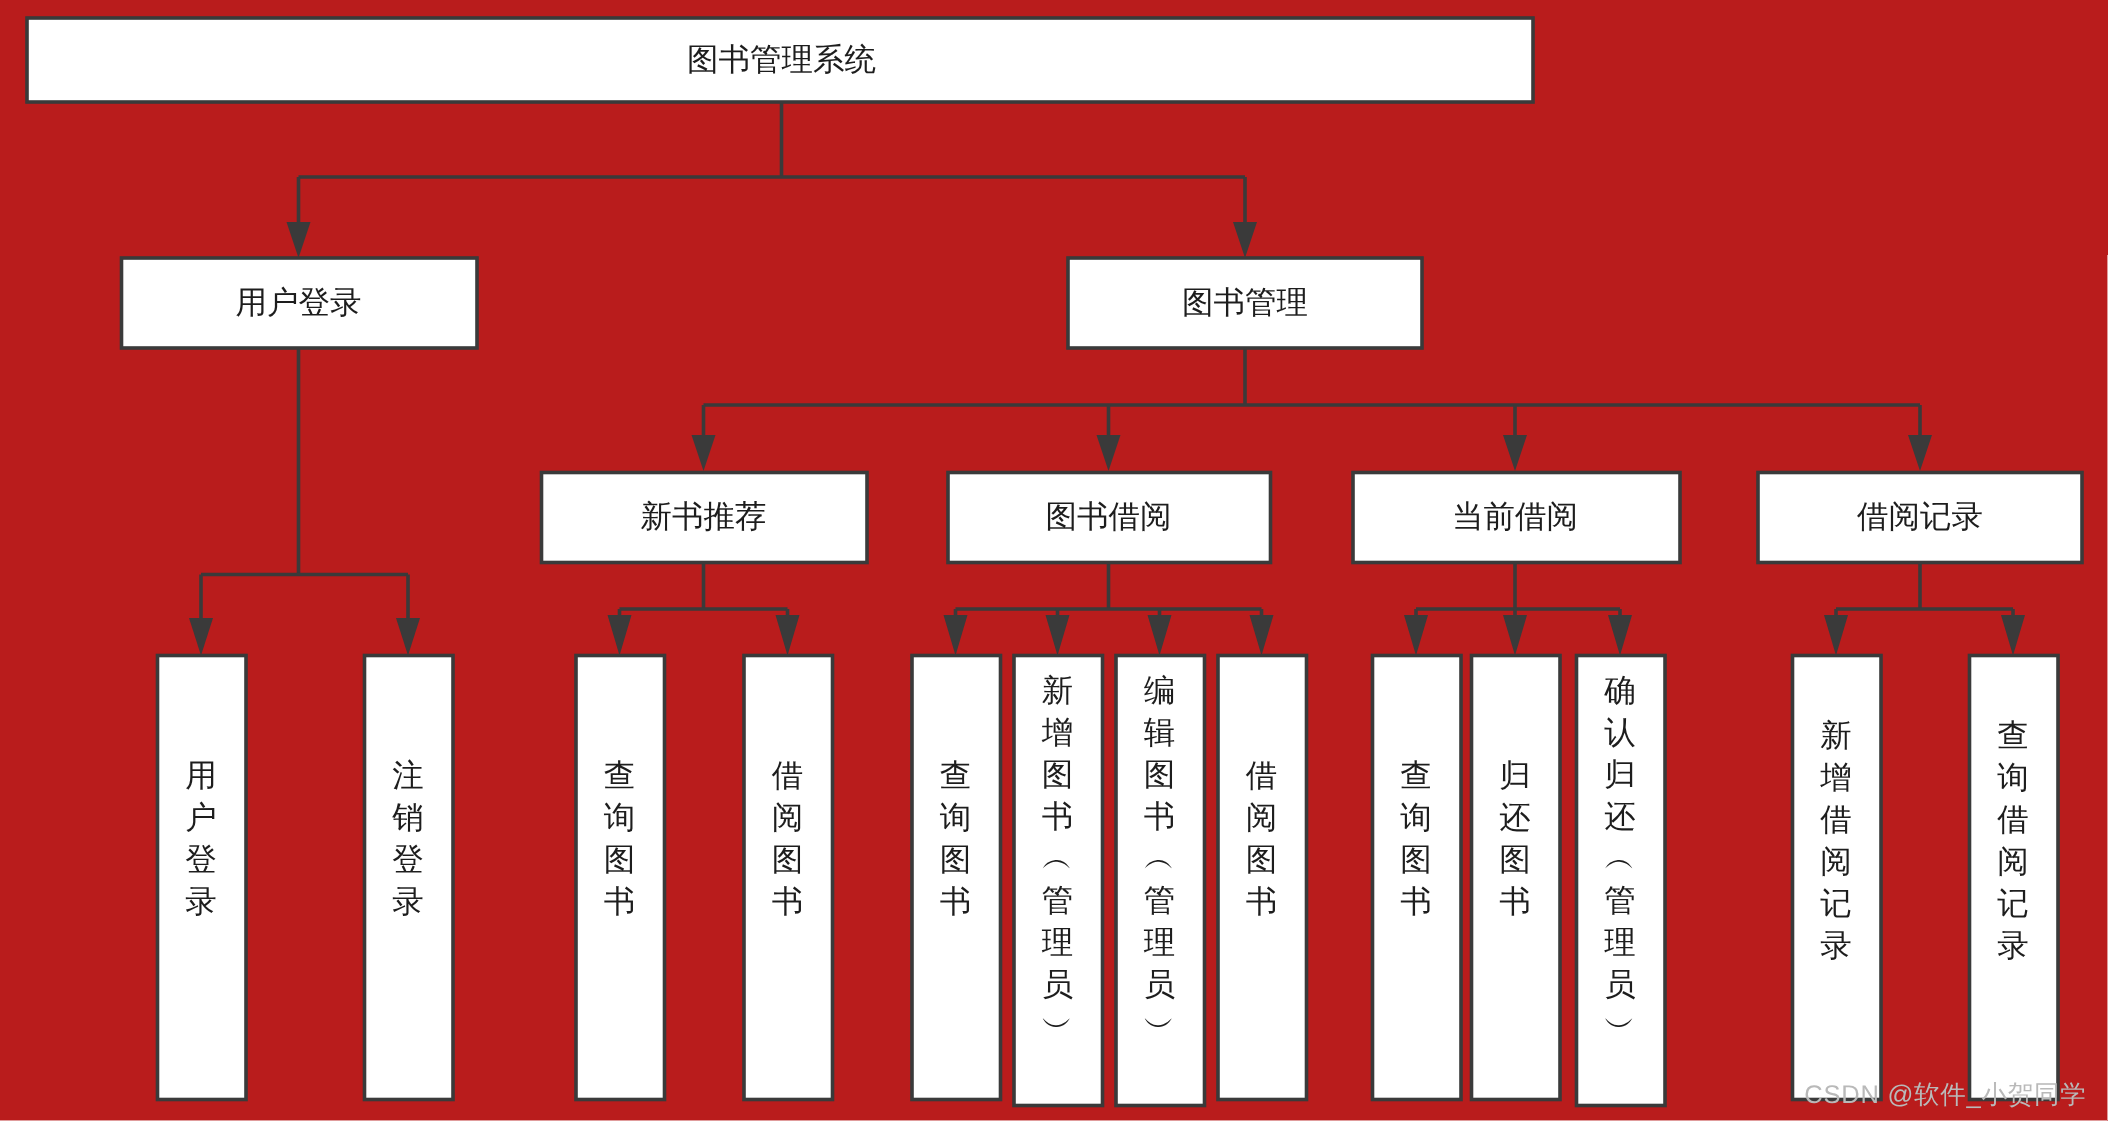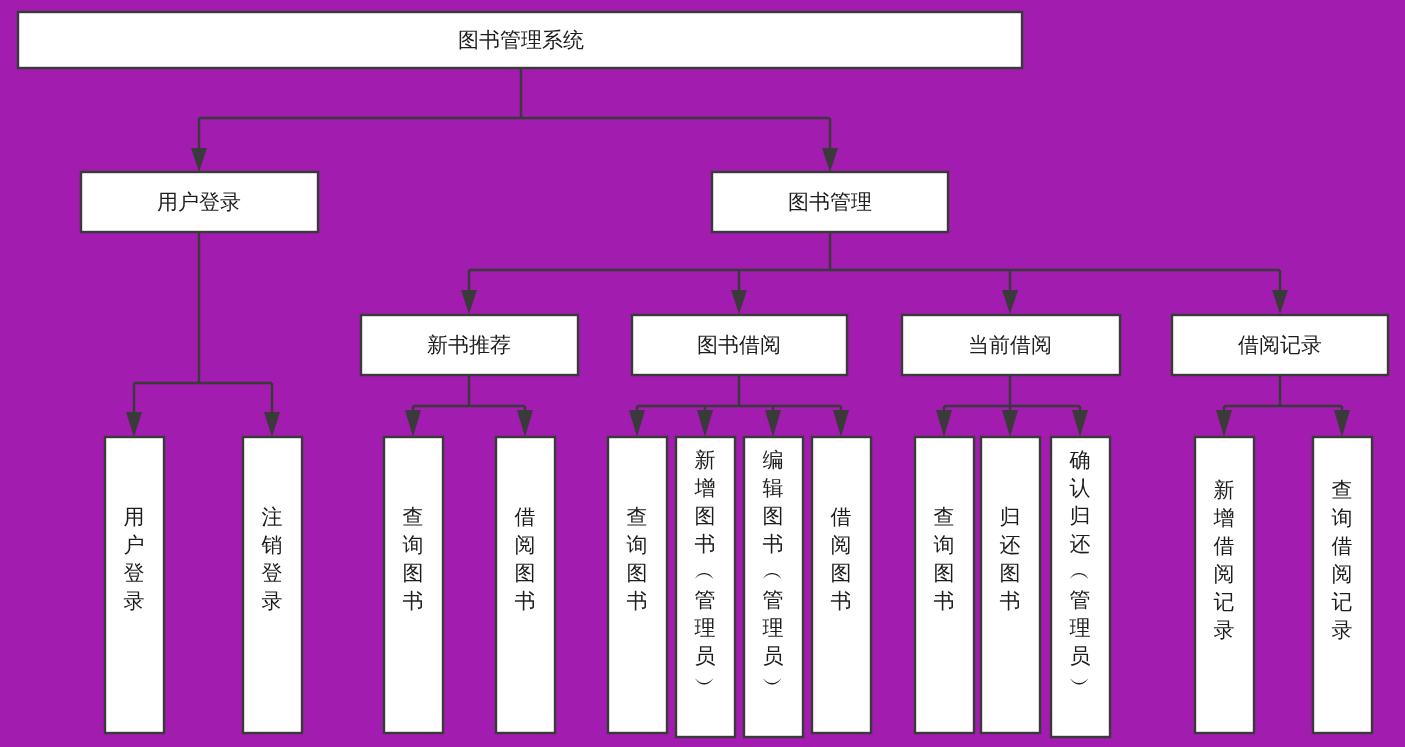--- a/index.html
+++ b/index.html
@@ -8,21 +8,21 @@
     padding: 0;
     background: #ffffff;
   }
   body {
     font-family: "Liberation Sans", "DejaVu Sans", sans-serif;
   }
   #diagram-root {
     position: relative;
     width: 1405px;
     height: 747px;
-    background: #a21caf;
+    background: #b91c1c;
     overflow: hidden;
   }
   svg#flowchart {
     position: absolute;
     left: 0;
     top: 0;
     width: 1405px;
     height: 747px;
     display: block;
   }
@@ -219,13 +219,14 @@
       <rect class="node-rect" x="1195" y="437" width="59" height="296"></rect>
       <text class="node-label-v" x="1224" y="497"><tspan x="1224" dy="0">新</tspan><tspan x="1224" dy="28">增</tspan><tspan x="1224" dy="28">借</tspan><tspan x="1224" dy="28">阅</tspan><tspan x="1224" dy="28">记</tspan><tspan x="1224" dy="28">录</tspan></text>
     </g>
     <g>
       <rect class="node-rect" x="1313" y="437" width="59" height="296"></rect>
       <text class="node-label-v" x="1342" y="497"><tspan x="1342" dy="0">查</tspan><tspan x="1342" dy="28">询</tspan><tspan x="1342" dy="28">借</tspan><tspan x="1342" dy="28">阅</tspan><tspan x="1342" dy="28">记</tspan><tspan x="1342" dy="28">录</tspan></text>
     </g>
 
   </svg>
 
+  <div class="watermark-text">CSDN @软件_小贺同学</div>
 </div>
 
 </body></html>

